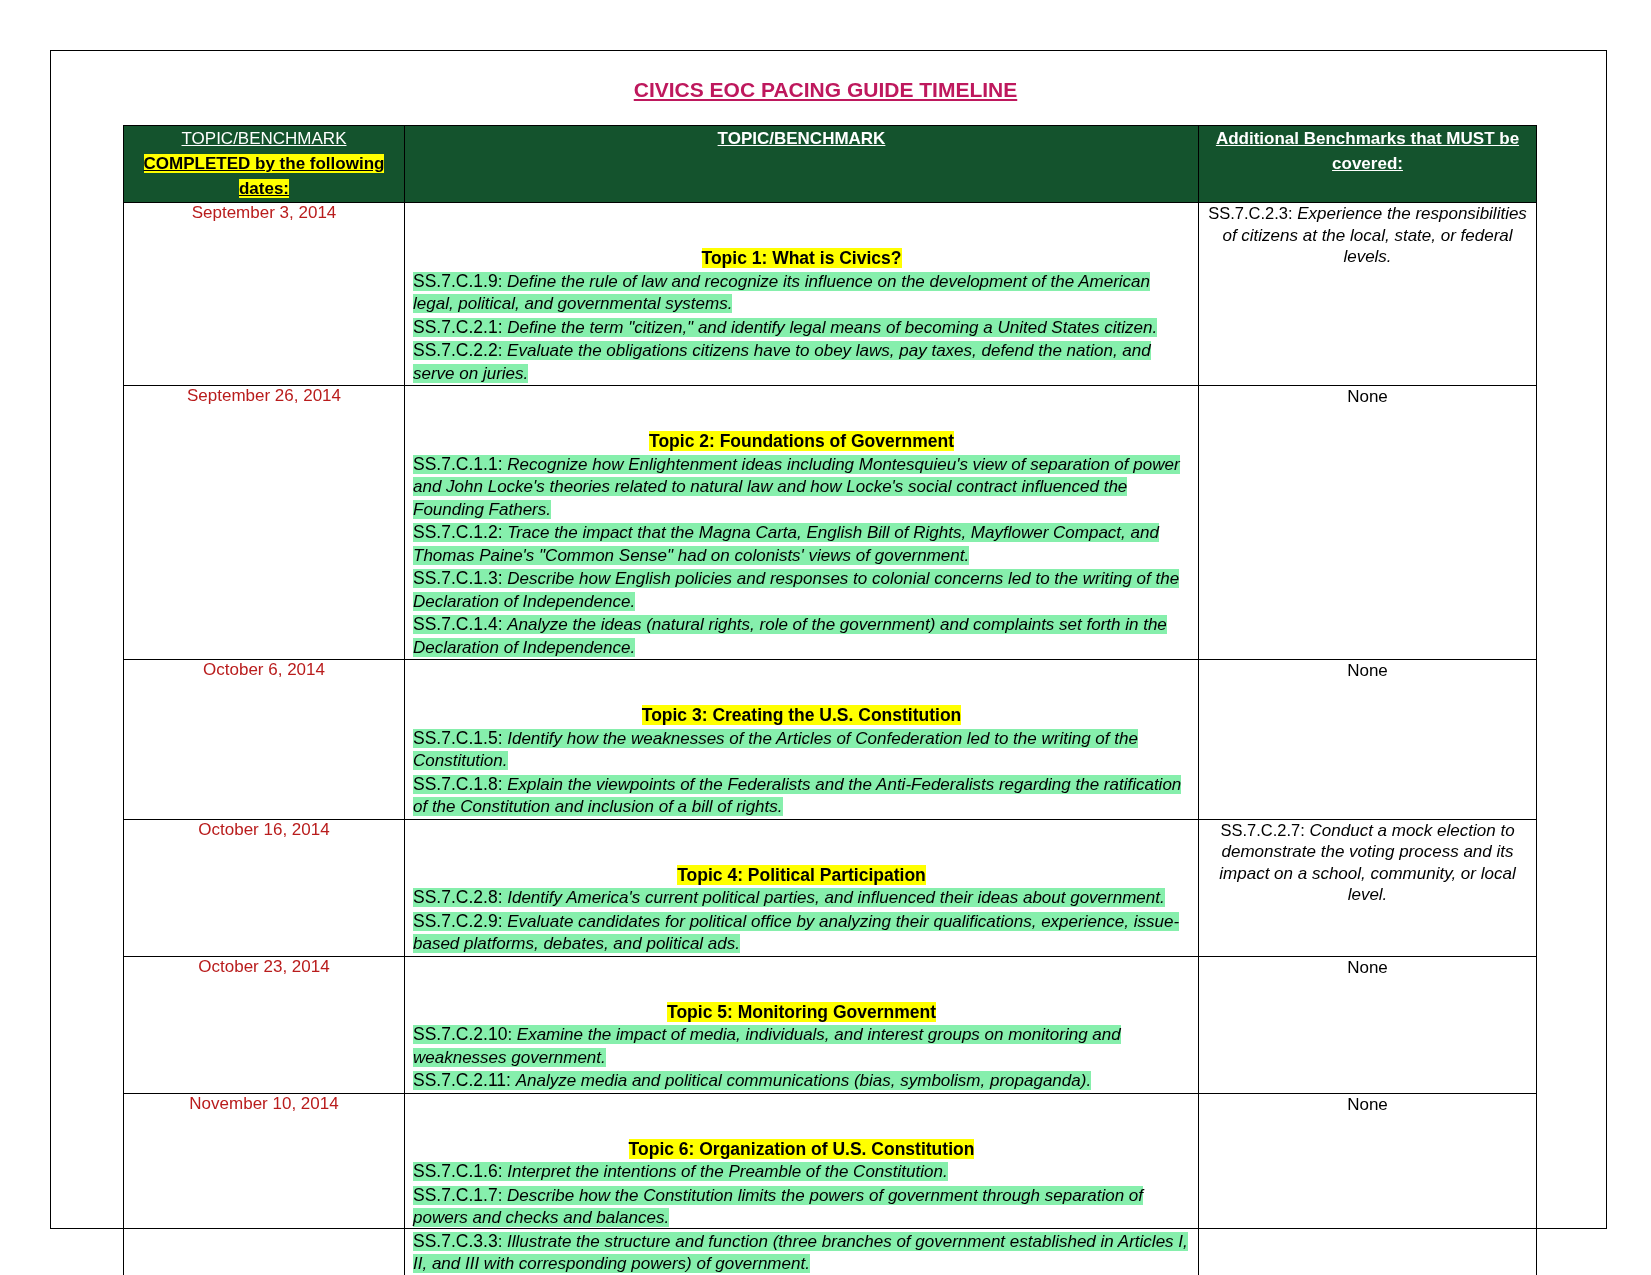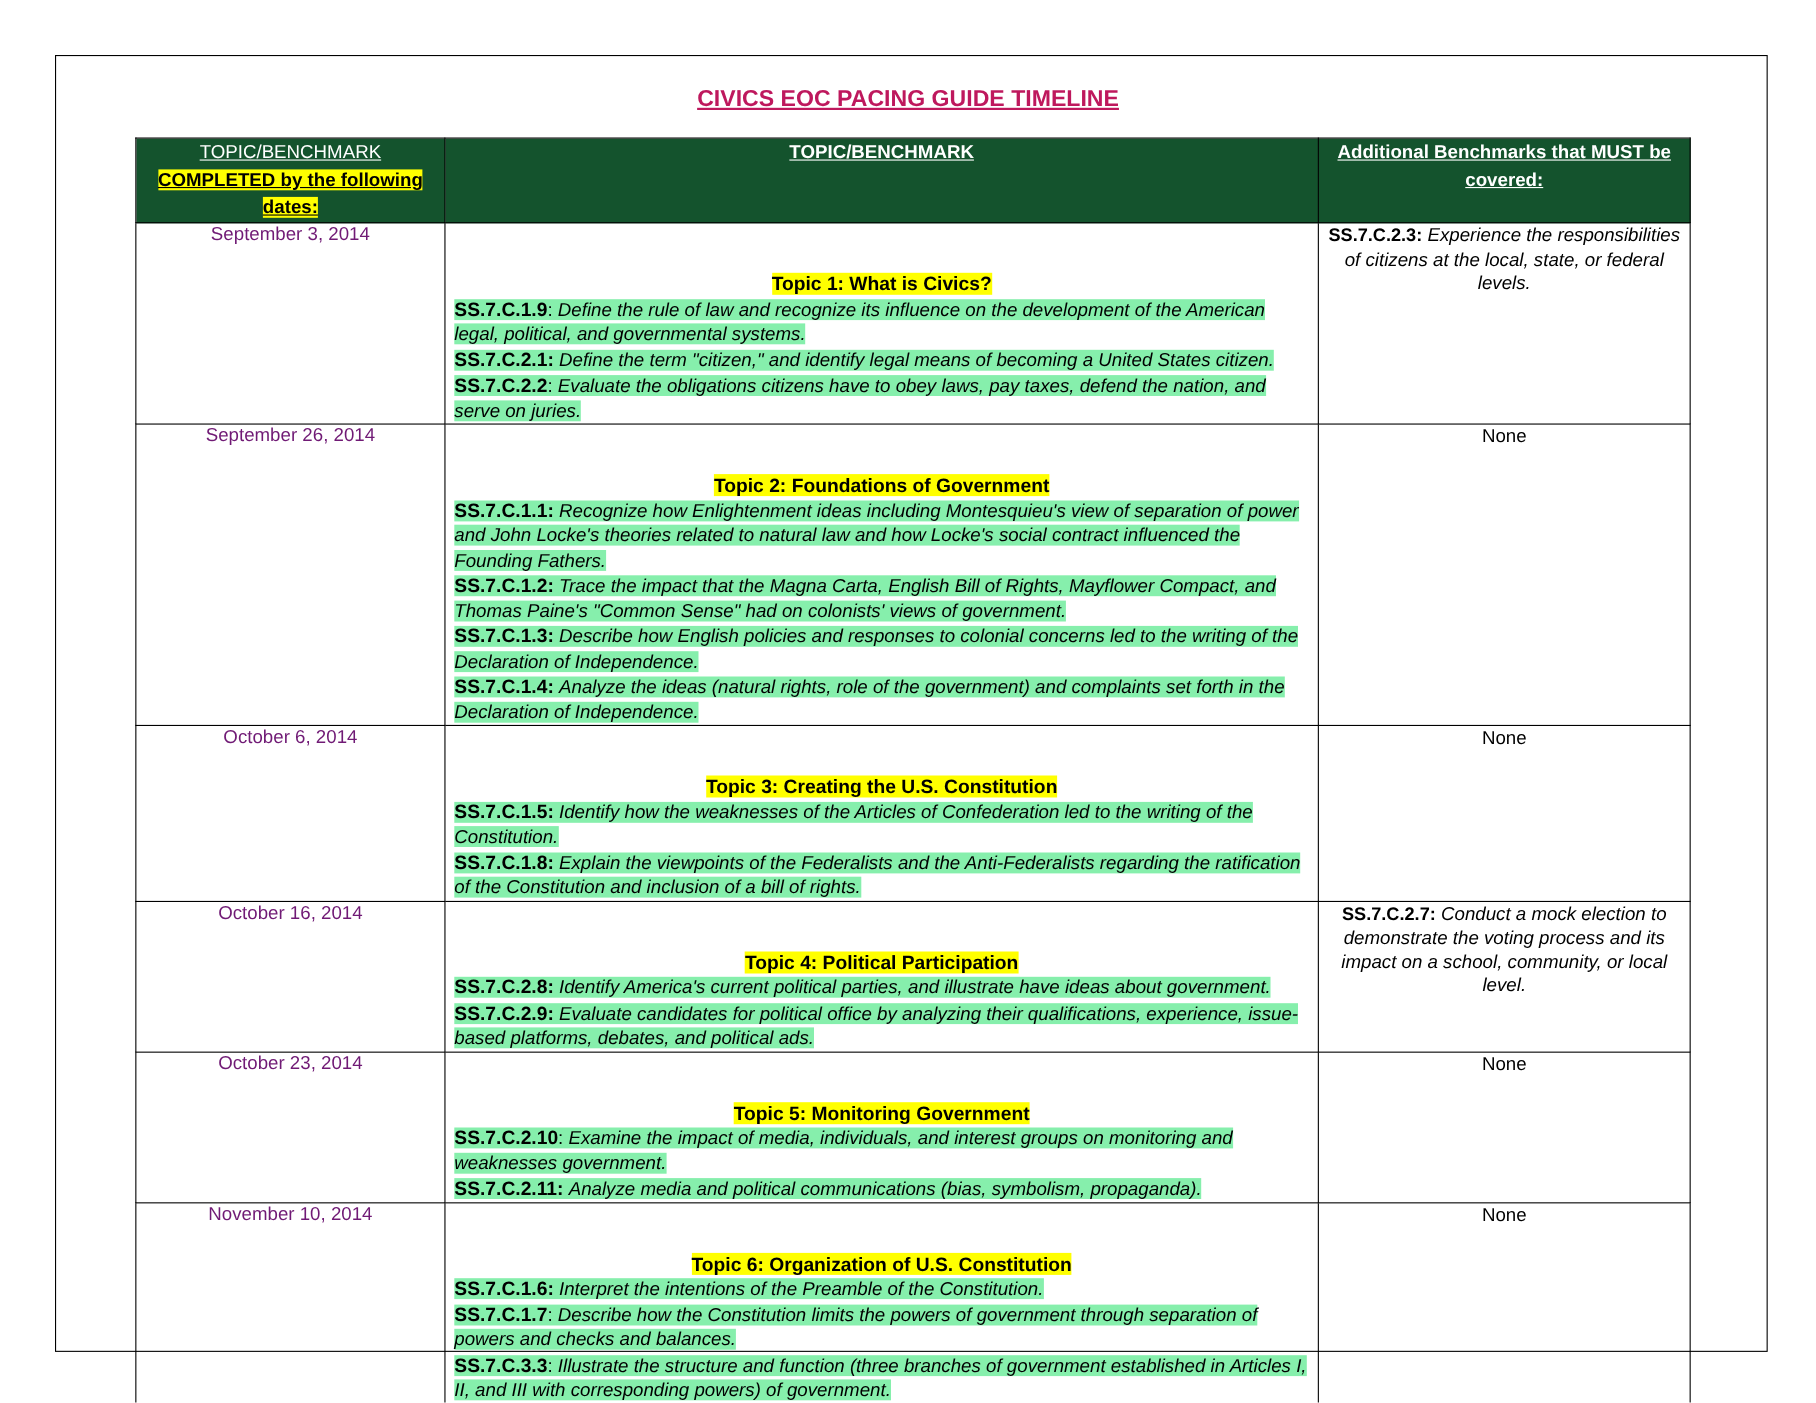--- a/index.html
+++ b/index.html
@@ -23,29 +23,29 @@
     border: 1.3px solid #000; vertical-align: top; padding: 0 8px;
   }
   th.hdr {
     background: #14532d; color: #fff; font-weight: normal; font-size: 17px;
     text-align: center; height: 76px; padding-top: 2px; line-height: 25px;
   }
   th.hdr .u { text-decoration: underline; }
   th.hdr .bold { font-weight: bold; }
   .hl { background: #ffff00; color: #000; font-weight: bold; text-decoration: underline; }
   td.date {
-    text-align: center; font-size: 17px; color: #701a75; padding-top: 2px;
+    text-align: center; font-size: 17px; color: #b91c1c; padding-top: 2px;
     font-family: "Liberation Sans", sans-serif;
   }
   td.topic { font-size: 17px; line-height: 22.5px; padding-top: 2px; padding-bottom: 1px; }
   .topic-title { text-align: center; font-weight: bold; font-size: 17.5px; margin-top: 44px; }
   .topic-title span { background: #ffff00; }
   .bm { }
   .bm span.mark { background: #86efac; }
-  .code { font-weight: bold; font-style: normal; font-size: 17.5px; }
+  .code { font-weight: normal; font-style: normal; font-size: 17.5px; }
   .desc { font-style: italic; }
   td.extra { text-align: center; font-size: 17px; line-height: 21.5px; padding-top: 2px; }
   td.extra .code { font-size: 16.5px; }
   td.extra .none { font-weight: normal; }
 </style>
 </head>
 <body>
 
 <div class="page-frame"></div>
 
@@ -111,21 +111,21 @@
           </div>
     </td>
     <td class="extra"><span class="none">None</span></td>
   </tr>
 
   <tr>
     <td class="date">October 16, 2014</td>
     <td class="topic">
       <div class="topic-title"><span>Topic 4: Political Participation</span></div>
       <div class="bm-list">
-            <div class="bm"><span class="mark"><span class="code">SS.7.C.2.8:</span><span style="white-space: pre;"> </span><span class="desc">Identify America's current political parties, and illustrate have ideas about government.</span></span></div>
+            <div class="bm"><span class="mark"><span class="code">SS.7.C.2.8:</span><span style="white-space: pre;"> </span><span class="desc">Identify America's current political parties, and influenced their ideas about government.</span></span></div>
             <div class="bm"><span class="mark"><span class="code">SS.7.C.2.9:</span><span style="white-space: pre;"> </span><span class="desc">Evaluate candidates for political office by analyzing their qualifications, experience, issue-based platforms, debates, and political ads.</span></span></div>
           </div>
     </td>
     <td class="extra"><span class="code">SS.7.C.2.7:</span> <span class="desc">Conduct a mock election to demonstrate the voting process and its impact on a school, community, or local level.</span></td>
   </tr>
 
   <tr>
     <td class="date">October 23, 2014</td>
     <td class="topic">
       <div class="topic-title"><span>Topic 5: Monitoring Government</span></div>

